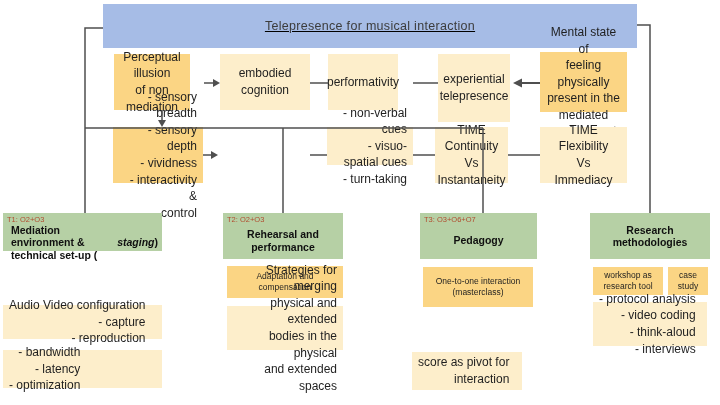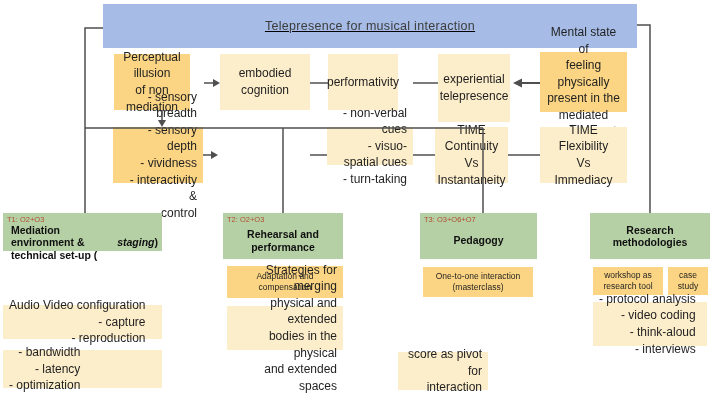--- a/index.html
+++ b/index.html
@@ -101,23 +101,23 @@
 - latency
 - optimization</div>
 
   <div class="bx gold center head" style="left:227px;top:266px;width:116px;height:32px">Adaptation and
 compensation</div>
   <div class="bx cream left" style="left:227px;top:306px;width:116px;height:44px">Strategies for merging
 physical and extended
 bodies in the physical
 and extended spaces</div>
 
-  <div class="bx gold center head" style="left:423px;top:267px;width:110px;height:30px">One-to-one interaction
+  <div class="bx gold center head" style="left:423px;top:267px;width:110px;height:40px">One-to-one interaction
 (masterclass)</div>
-  <div class="bx cream left" style="left:398px;top:352px;width:90px;height:38px">score as pivot for
+  <div class="bx cream left" style="left:412px;top:352px;width:110px;height:38px">score as pivot for
 interaction</div>
 
   <div class="bx gold center head" style="left:593px;top:267px;width:70px;height:28px">workshop as
 research tool</div>
   <div class="bx gold center head" style="left:668px;top:267px;width:40px;height:28px">case
 study</div>
   <div class="bx cream left" style="left:593px;top:302px;width:114px;height:44px">- protocol analysis
 - video coding
 - think-aloud
 - interviews</div>

